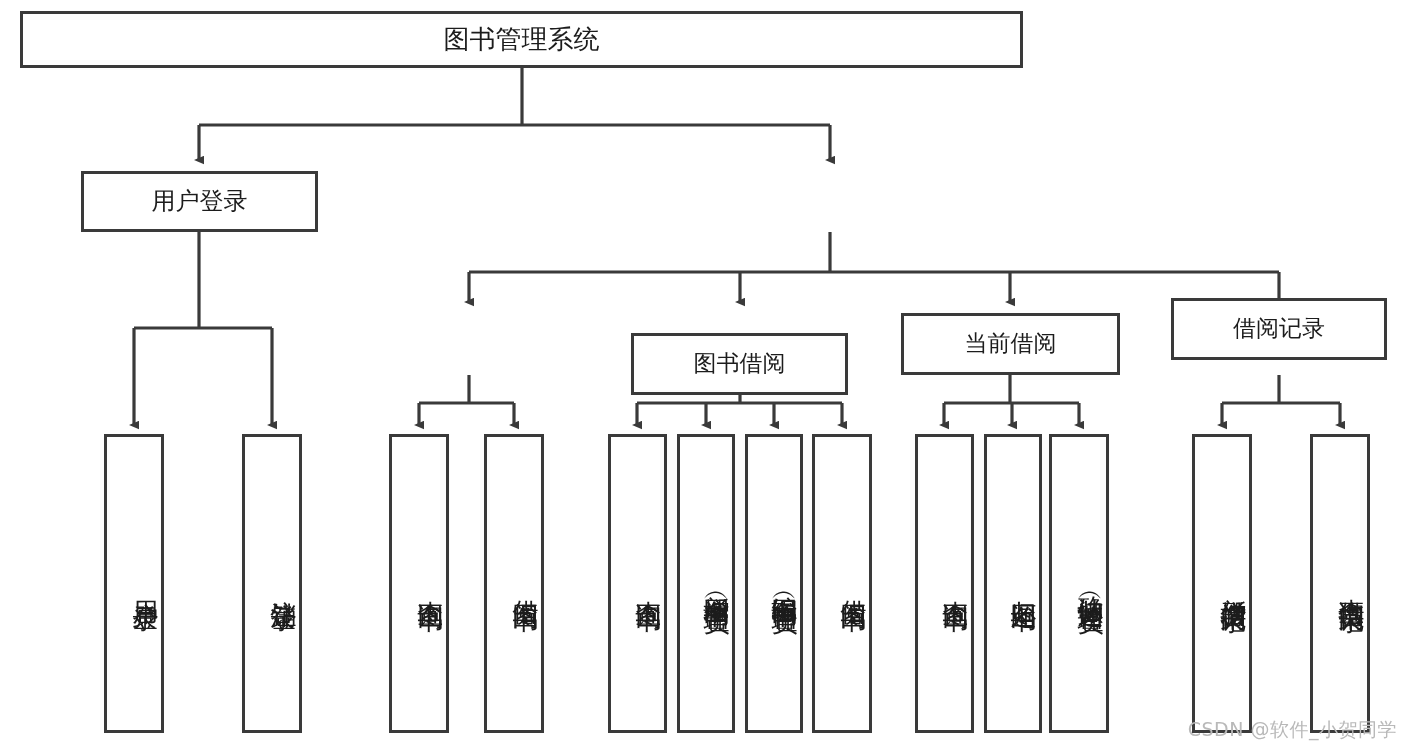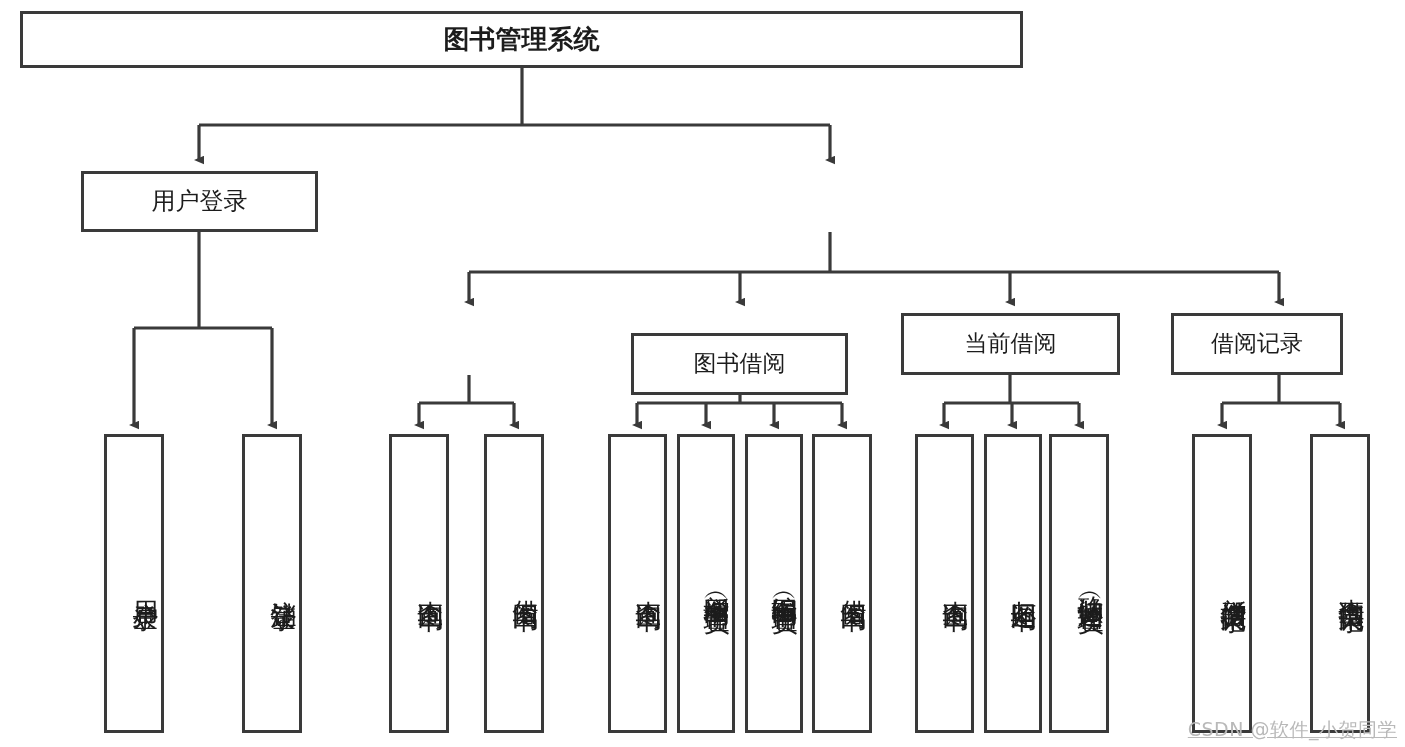--- a/index.html
+++ b/index.html
@@ -32,21 +32,20 @@
     background: #ffffff;
     display: flex;
     align-items: center;
     justify-content: center;
     color: #1c1c1c;
     line-height: 1.18;
     text-align: center;
   }
   .node.root {
     font-size: 26px;
-    font-weight: bold;
   }
   .node.level2 {
     font-size: 24px;
   }
   .node.level3 {
     font-size: 23px;
   }
   .node.leaf {
     font-size: 26px;
     writing-mode: vertical-rl;
@@ -63,21 +62,20 @@
     display: block;
   }
   .watermark {
     position: absolute;
     right: 8px;
     bottom: 4px;
     font-size: 19px;
     color: #b9b9b9;
     letter-spacing: 0.5px;
     white-space: nowrap;
-    text-decoration: underline;
   }
 </style>
 </head>
 <body>
 
 <div id="canvas">
 
   <svg class="wires" viewBox="0 0 1405 747" xmlns="http://www.w3.org/2000/svg">
     <defs>
       <marker id="arrow" markerWidth="10" markerHeight="10" refX="4.2" refY="5" orient="auto" markerUnits="userSpaceOnUse">
@@ -135,21 +133,21 @@
   <div class="node level2" style="left:81px; top:171px; width:237px; height:61px;">
     <span class="lbl">用户登录</span>
   </div>
 
   <div class="node level3" style="left:631px; top:313px; width:217px; height:62px;margin-top:20px;">
     <span class="lbl">图书借阅</span>
   </div>
   <div class="node level3" style="left:901px; top:313px; width:219px; height:62px;">
     <span class="lbl">当前借阅</span>
   </div>
-  <div class="node level3" style="left:1171px; top:313px; width:172px; height:62px;">
+  <div class="node level3" style="left:1171px; top:298px; width:216px; height:62px;">
     <span class="lbl">借阅记录</span>
   </div>
 
   <div class="node leaf" style="left:104px; top:434px; width:60px; height:299px;">
     <span class="lbl">用户登录</span>
   </div>
   <div class="node leaf" style="left:242px; top:434px; width:60px; height:299px;">
     <span class="lbl">注销登录</span>
   </div>
 

